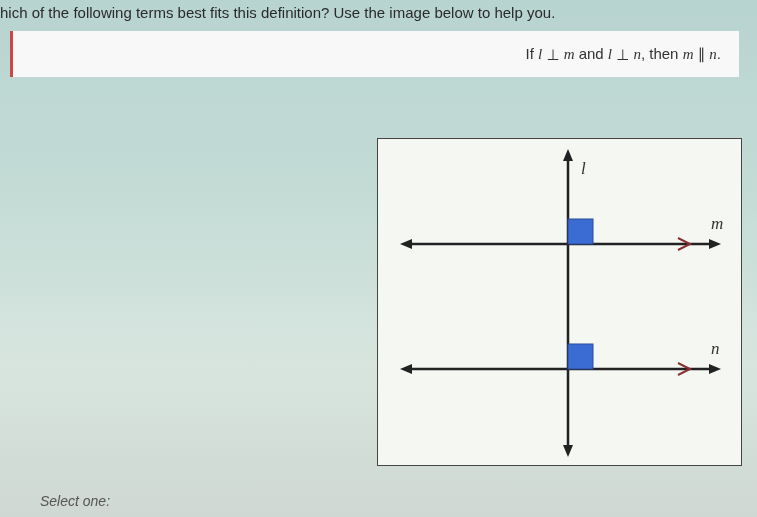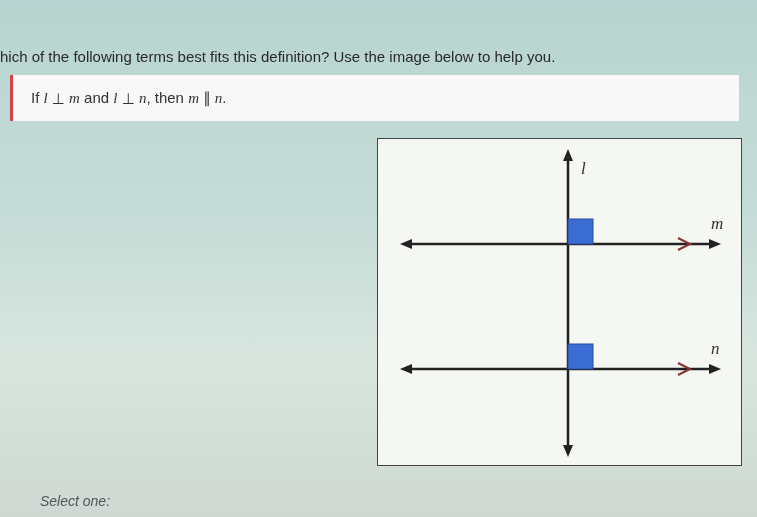--- a/index.html
+++ b/index.html
@@ -9,29 +9,29 @@
       width: 757px;
       height: 517px;
       overflow: hidden;
       color: #3a3a3a;
       position: relative;
     }
     .question-text {
       padding: 4px 0 10px 0;
       font-size: 15px;
       color: #2a2a2a;
-      margin-top: 44px;
     }
     .definition-box {
       background: #f8f8f8;
       border-left: 3px solid #d04545;
       padding: 14px 18px;
       margin: 0 18px 0 10px;
       font-size: 15px;
       color: #333;
+      text-align: right;
     }
     .definition-box .math {
       font-style: italic;
       font-family: 'Times New Roman', serif;
     }
     .perp {
       font-family: serif;
       position: relative;
       top: 1px;
     }

